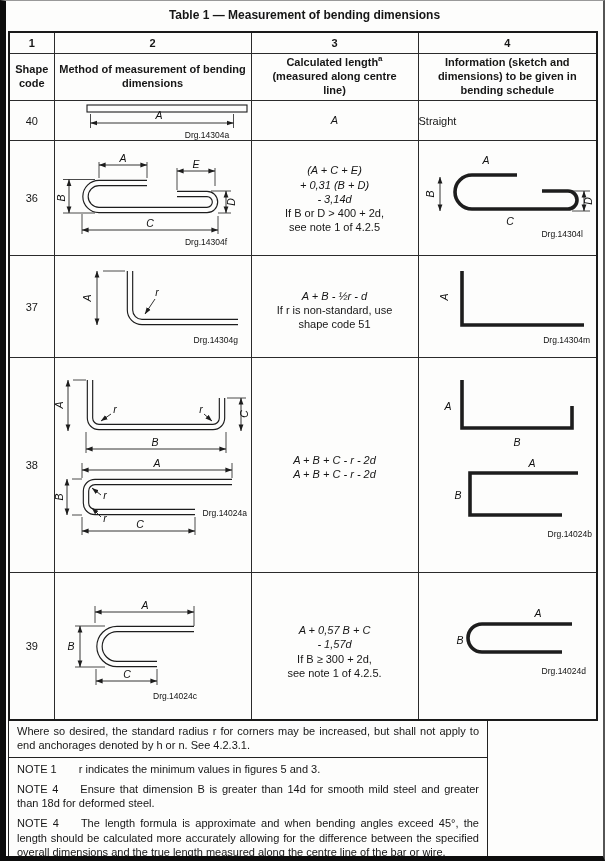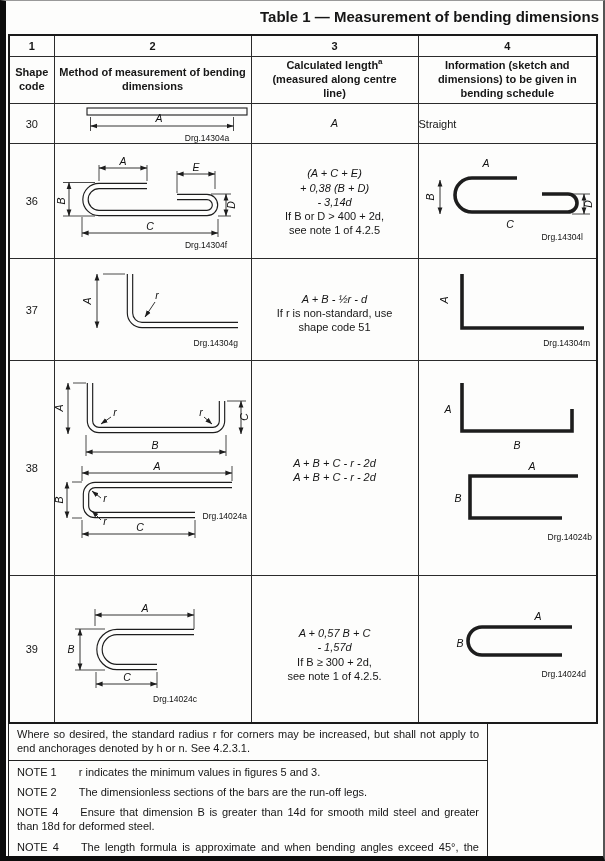--- a/index.html
+++ b/index.html
@@ -10,23 +10,23 @@
     background:#fdfdfc;
     border-left:6px solid #0d0d0d;
     border-bottom:5px solid #0d0d0d;
     border-right:2px solid #555;
     border-top:1px solid #999;
     overflow:hidden;
     font-family:"Liberation Sans", sans-serif;
     color:#161616;
   }
   .title{
-    text-align:right;
+    text-align:center;
     font-weight:bold;
-    font-size:15px;
+    font-size:12px;
     margin:7px 4px 9px 4px;
   }
   table.main{
     border-collapse:collapse;
     table-layout:fixed;
     margin-left:2px;
     width:588px;
     border:2px solid #1a1a1a;
   }
   table.main td{
@@ -104,21 +104,21 @@
       <td class="hdr">Shape code</td>
       <td class="hdr">Method of measurement of bending dimensions</td>
       <td class="hdr">
         <div><span>Calculated length</span><sup class="cl">a</sup></div>
         <div style="padding:0 14px">(measured along centre line)</div>
       </td>
       <td class="hdr" style="padding:0 0">Information (sketch and dimensions) to be given in bending schedule</td>
     </tr>
 
     <tr style="height:40px">
-      <td class="code">30</td>
+      <td class="code">40</td>
       <td>
         <svg class="dwg" width="195" height="38" viewBox="0 0 195 38">
           <rect class="barrect" x="32" y="3" width="160" height="7"></rect>
           <line class="ext" x1="35.5" y1="12" x2="35.5" y2="26"></line>
           <line class="ext" x1="178.5" y1="12" x2="178.5" y2="26"></line>
           <line class="dim" x1="35.5" y1="21" x2="178.5" y2="21" marker-start="url(#arr)" marker-end="url(#arr)"></line>
           <text x="104" y="17" text-anchor="middle">A</text>
           <text class="drg" x="152" y="36" text-anchor="middle">Drg.14304a</text>
         </svg>
       </td>
@@ -156,21 +156,21 @@
           <line class="ext" x1="163" y1="68" x2="163" y2="86"></line>
           <line class="dim" x1="27" y1="82" x2="163" y2="82" marker-start="url(#arr)" marker-end="url(#arr)"></line>
           <text x="95" y="79" text-anchor="middle">C</text>
           <text class="drg" x="172" y="97" text-anchor="end">Drg.14304f</text>
         </svg>
       </td>
       <td>
         <div class="c3" style="min-height:100px;padding:8px 0 6px 0">
           <div class="blk formula">
             <div>(A + C + E)</div>
-            <div>+ 0,38 (B + D)</div>
+            <div>+ 0,31 (B + D)</div>
             <div>- 3,14d</div>
           </div>
           <div class="blk cond">
             <div>If B or D &gt; 400 + 2d,</div>
             <div>see note 1 of 4.2.5</div>
           </div>
         </div>
       </td>
       <td>
         <svg class="dwg" width="175" height="98" viewBox="0 0 175 98">
@@ -328,18 +328,17 @@
     </tr>
   </tbody>
     </table>
 
   <div class="fbox radius-note">
     <p>Where so desired, the standard radius r for corners may be increased, but shall not apply to end anchorages denoted by h or n. See 4.2.3.1.</p>
   </div>
 
   <div class="fbox notes">
     <p><span class="note-label">NOTE 1</span><span>r indicates the minimum values in figures 5 and 3.</span></p>
-    <p><span class="note-label">NOTE 2</span><span>The dimensionless sections of the bars are the run-off legs.</span></p>
     <p class="note-just"><span class="note-label">NOTE 4</span><span>Ensure that dimension B is greater than 14d for smooth mild steel and greater than 18d for deformed steel.</span></p>
     <p class="note-just"><span class="note-label">NOTE 4</span><span>The length formula is approximate and when bending angles exceed 45°, the length should be calculated more accurately allowing for the difference between the specified overall dimensions and the true length measured along the centre line of the bar or wire.</span></p>
   </div>
 
 </div>
 
 </body></html>

